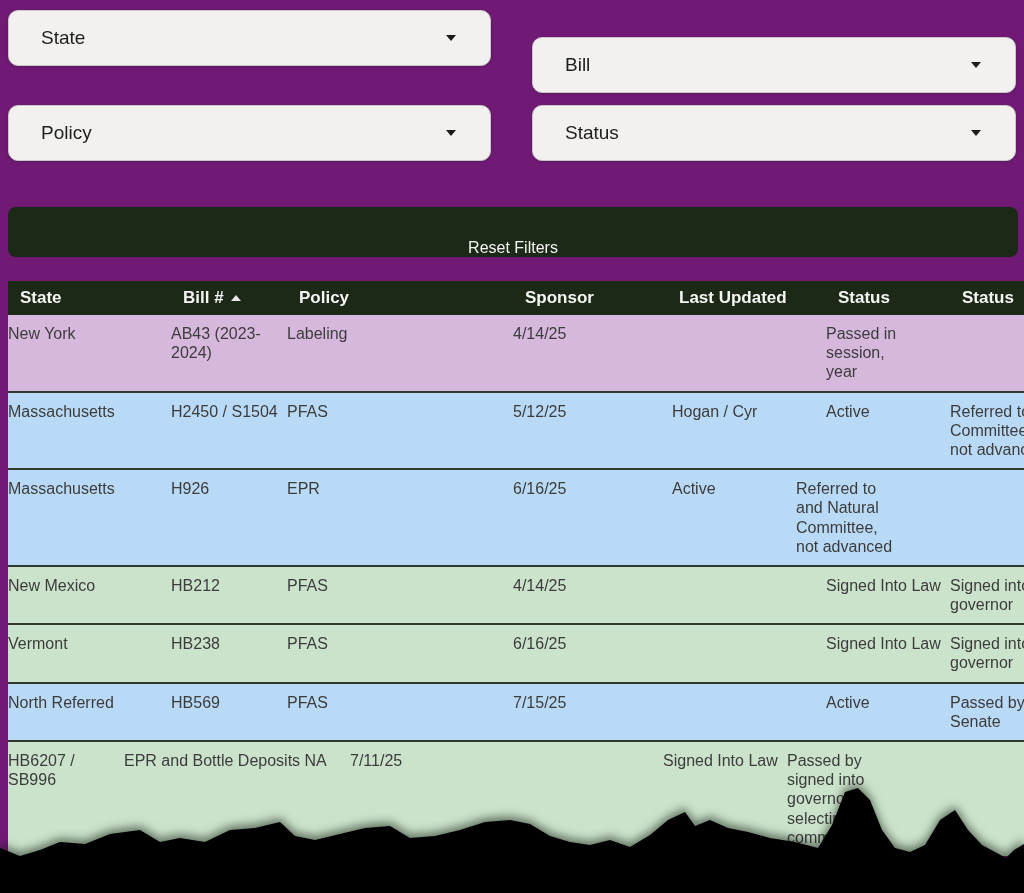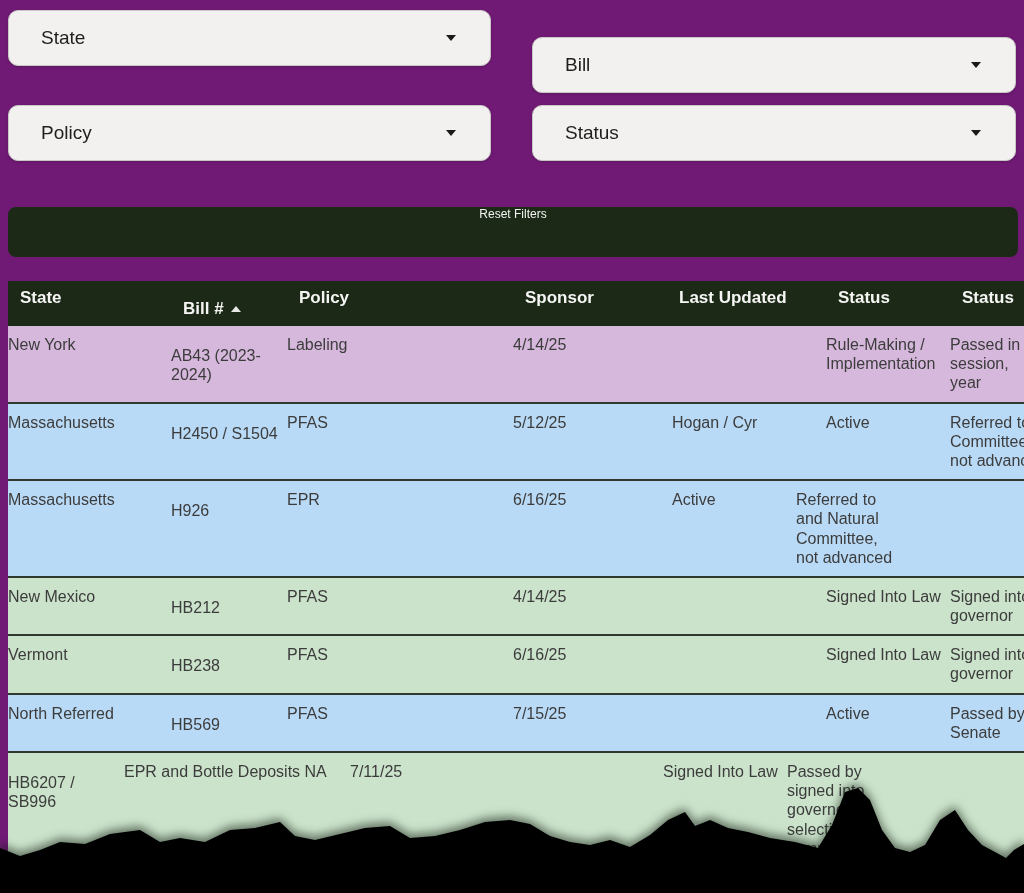--- a/index.html
+++ b/index.html
@@ -23,39 +23,39 @@
   #dd-status { left:532px; top:105px; width:484px; }
   .caret {
     width:0; height:0; border-left:5px solid transparent;
     border-right:5px solid transparent; border-top:6px solid #1a1a1a;
   }
 
   
   .reset-btn {
     position:absolute; left:8px; top:207px; width:1010px; height:50px;
     background:var(--button-bg,#1c2917); color:#f4f4f2; border:none; border-radius:8px;
-    font-size:12px; font-family:"Liberation Sans",sans-serif; cursor:pointer;
-    display:flex; align-items:flex-start; justify-content:center;
+    font-size:16px; font-family:"Liberation Sans",sans-serif; cursor:pointer;
+    display:flex; align-items:flex-end; justify-content:center;
   }
 
   
   .table-wrap { position:absolute; left:8px; top:281px; width:1016px; overflow:hidden; }
   .tbl { width:1132px; }
   .thead { display:flex; background:var(--header-bg,#1c2917); color:#f5f5f3; }
   .th {
     font-weight:bold; font-size:17px; padding:8px 12px; height:34px;
     display:flex; align-items:center; gap:7px; cursor:pointer;
   }
   .row { display:flex; border-top:2px solid #30392e; min-height:56px; }
   .row:first-child { border-top:none; }
   .td {
     font-size:16px; line-height:1.2; color:#3c3c3c; padding:9px 0;
     overflow-wrap:break-word; word-wrap:break-word;
   }
-  .c0{width:163px;} .c1{width:116px;margin-top:11px;} .c2{width:226px;} .c3{width:159px;}
+  .c0{width:163px;} .c1{width:116px;} .c2{width:226px;} .c3{width:159px;}
   .c4{width:154px;} .c5{width:124px;} .c6{width:190px;}
   .td.c6 { white-space:pre-line; }
   .row.purple { background:var(--row-purple,#d7b8dd); }
   .row.blue   { background:var(--row-blue,#b9daf6); }
   .row.green  { background:var(--row-green,#cbe3cb); }
   .sort-arrow {
     width:0; height:0; border-left:5px solid transparent;
     border-right:5px solid transparent; border-bottom:6px solid #e8e8e6;
     display:inline-block;
   }
@@ -120,21 +120,20 @@
             <span>Status</span>
           </div>
         </div>
       <div id="tbody">
           <div class="row purple">
             <div class="td c0">New York</div>
             <div class="td c1">AB43 (2023-2024)</div>
             <div class="td c2">Labeling</div>
             <div class="td c3">4/14/25</div>
             <div class="td c4"></div>
-            <div class="td c5">Rule-Making / Implementation</div>
             <div class="td c6">Passed in
 session,
 year</div>
           </div>
           <div class="row blue">
             <div class="td c0">Massachusetts</div>
             <div class="td c1">H2450 / S1504</div>
             <div class="td c2">PFAS</div>
             <div class="td c3">5/12/25</div>
             <div class="td c4">Hogan / Cyr</div>

